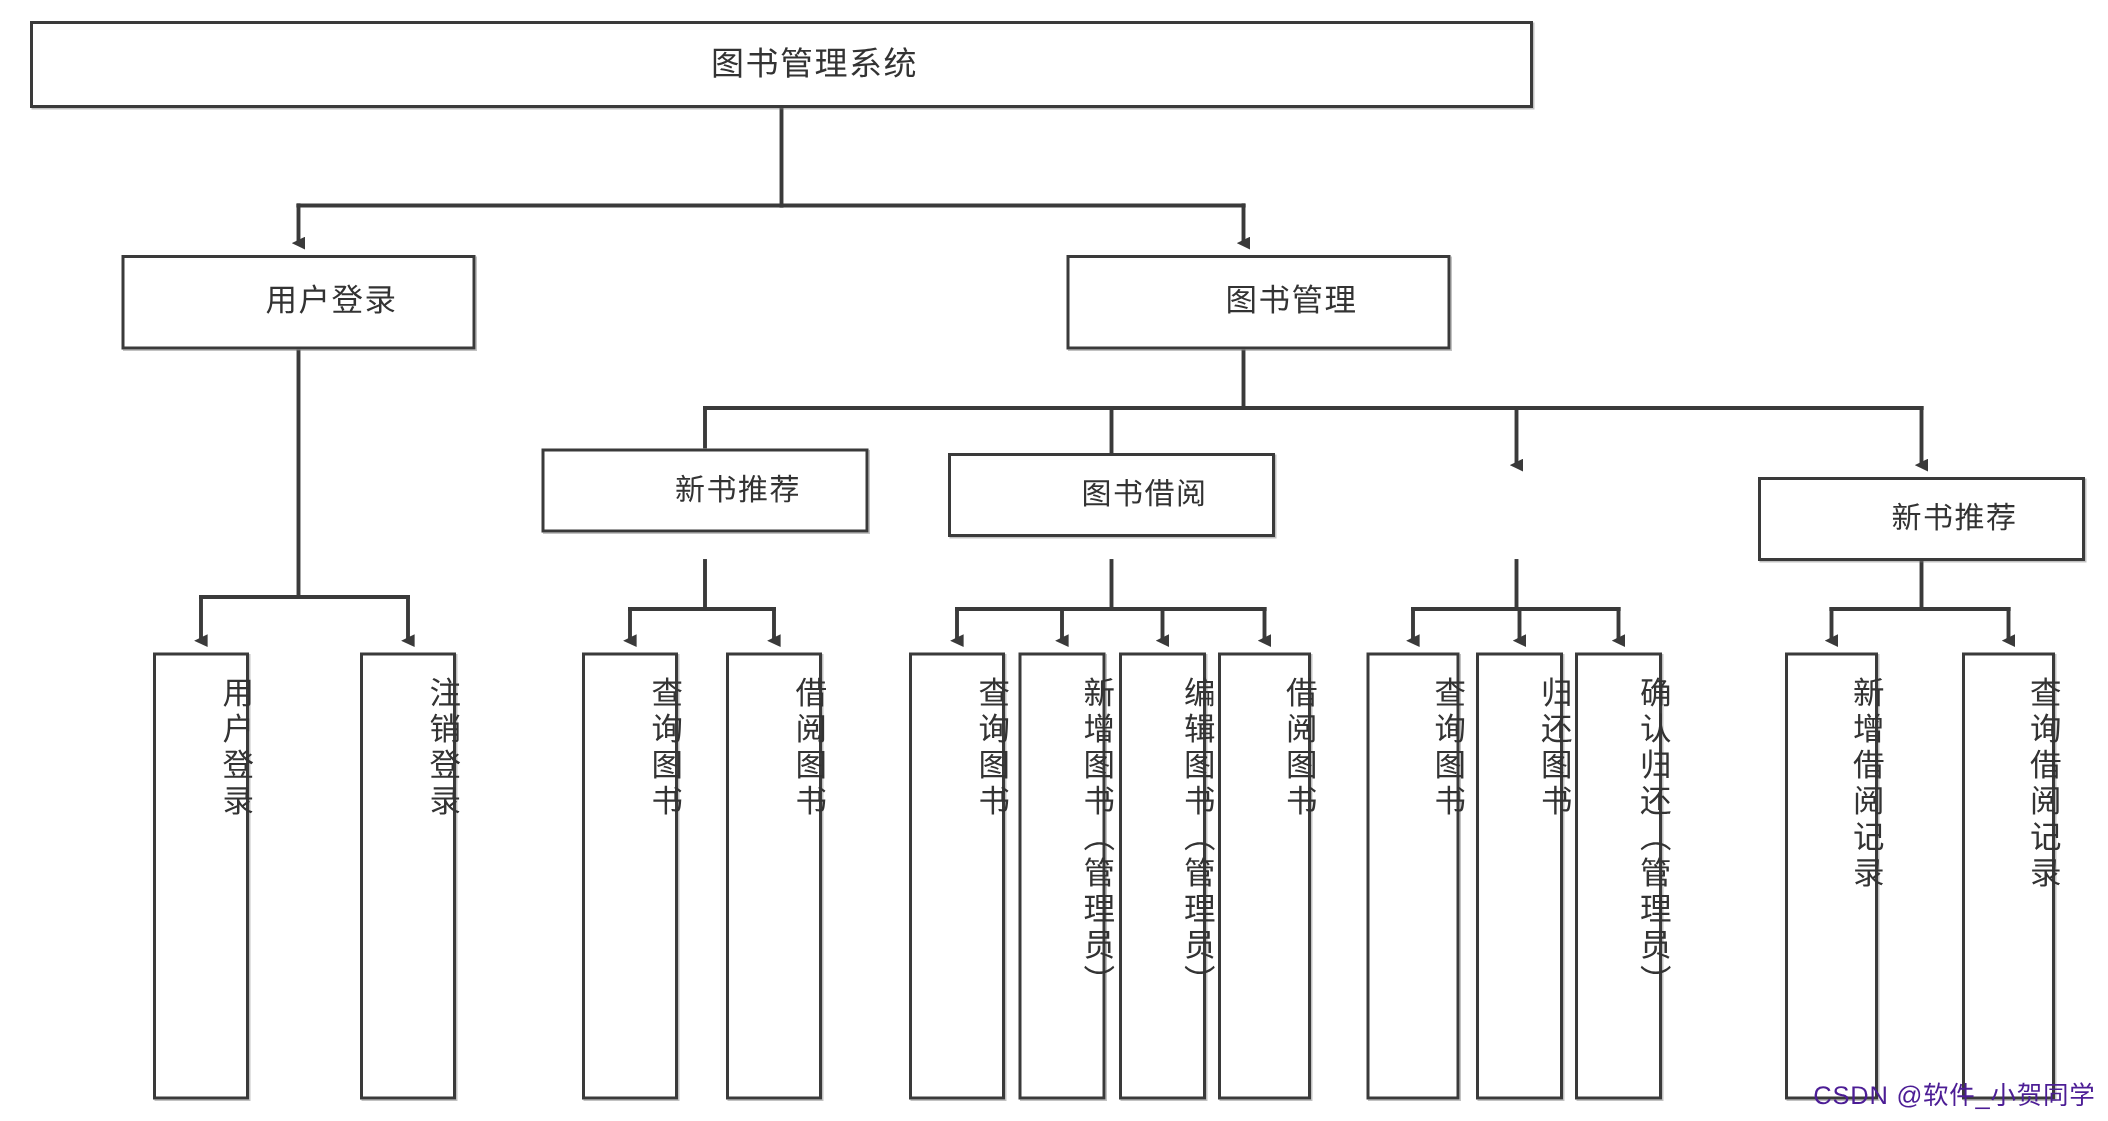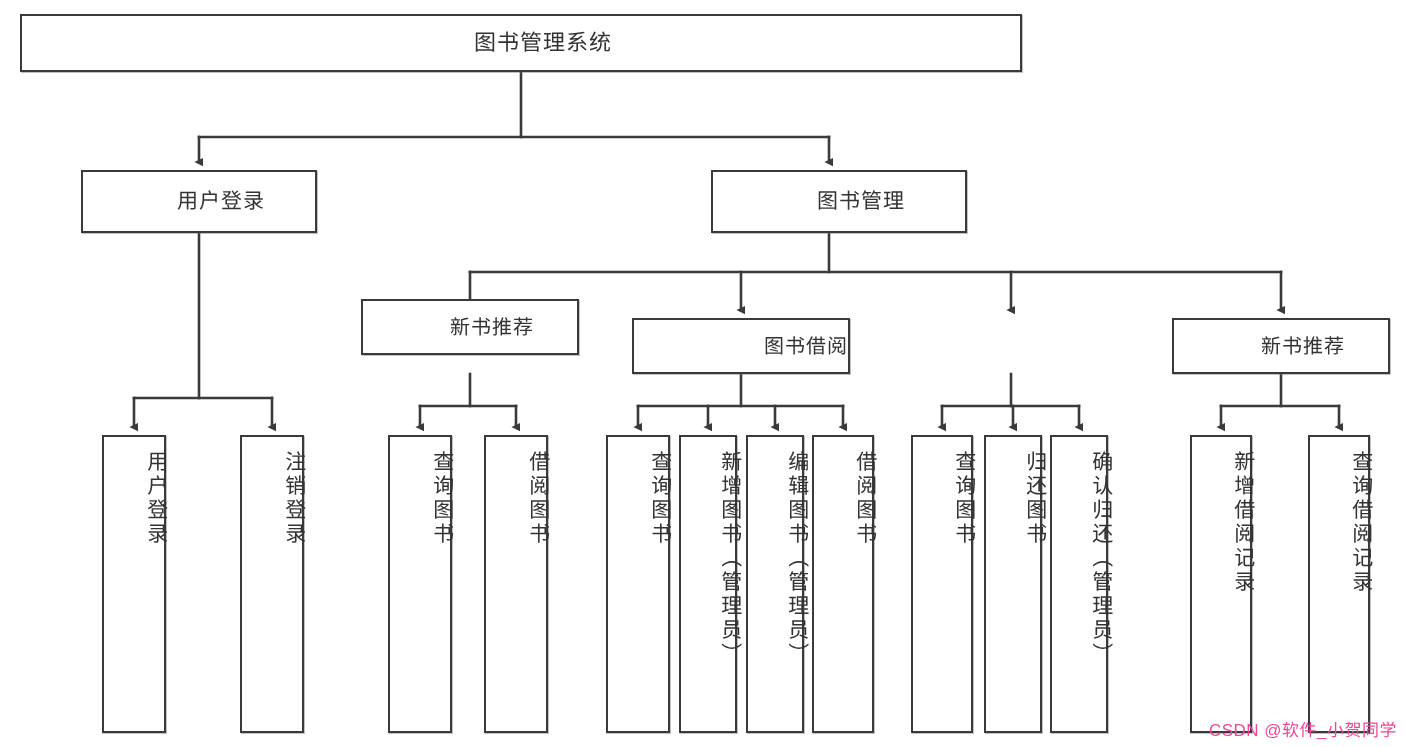--- a/index.html
+++ b/index.html
@@ -73,21 +73,21 @@
     white-space: normal;
     max-height: 280px;
   }
 
   
   #watermark {
     position: absolute;
     right: 8px;
     bottom: 6px;
     font-size: 17px;
-    color: #ec4899;
+    color: #4c1d95;
     letter-spacing: 0.5px;
     white-space: nowrap;
     user-select: none;
   }
 </style>
 </head>
 <body>
 
 <div id="diagram-root">
 
@@ -150,21 +150,21 @@
   </div>
 
   <div class="node level-branch" style="left:711px; top:170px; width:256px; height:63px;">
     <span class="node-label">图书管理</span>
   </div>
 
   <div class="node level-group" style="left:361px; top:299px; width:218px; height:56px;">
     <span class="node-label">新书推荐</span>
   </div>
 
-  <div class="node level-group" style="left:632px; top:318px; width:218px; height:56px;justify-content:flex-end;">
+  <div class="node level-group" style="left:632px; top:302px; width:218px; height:56px;">
     <span class="node-label">图书借阅</span>
   </div>
 
 
   <div class="node level-group" style="left:1172px; top:318px; width:218px; height:56px;">
     <span class="node-label">新书推荐</span>
   </div>
 
   <div class="node level-leaf" style="left:102px; top:435px; width:64px; height:298px;">
     <span class="node-label">用户登录</span>

